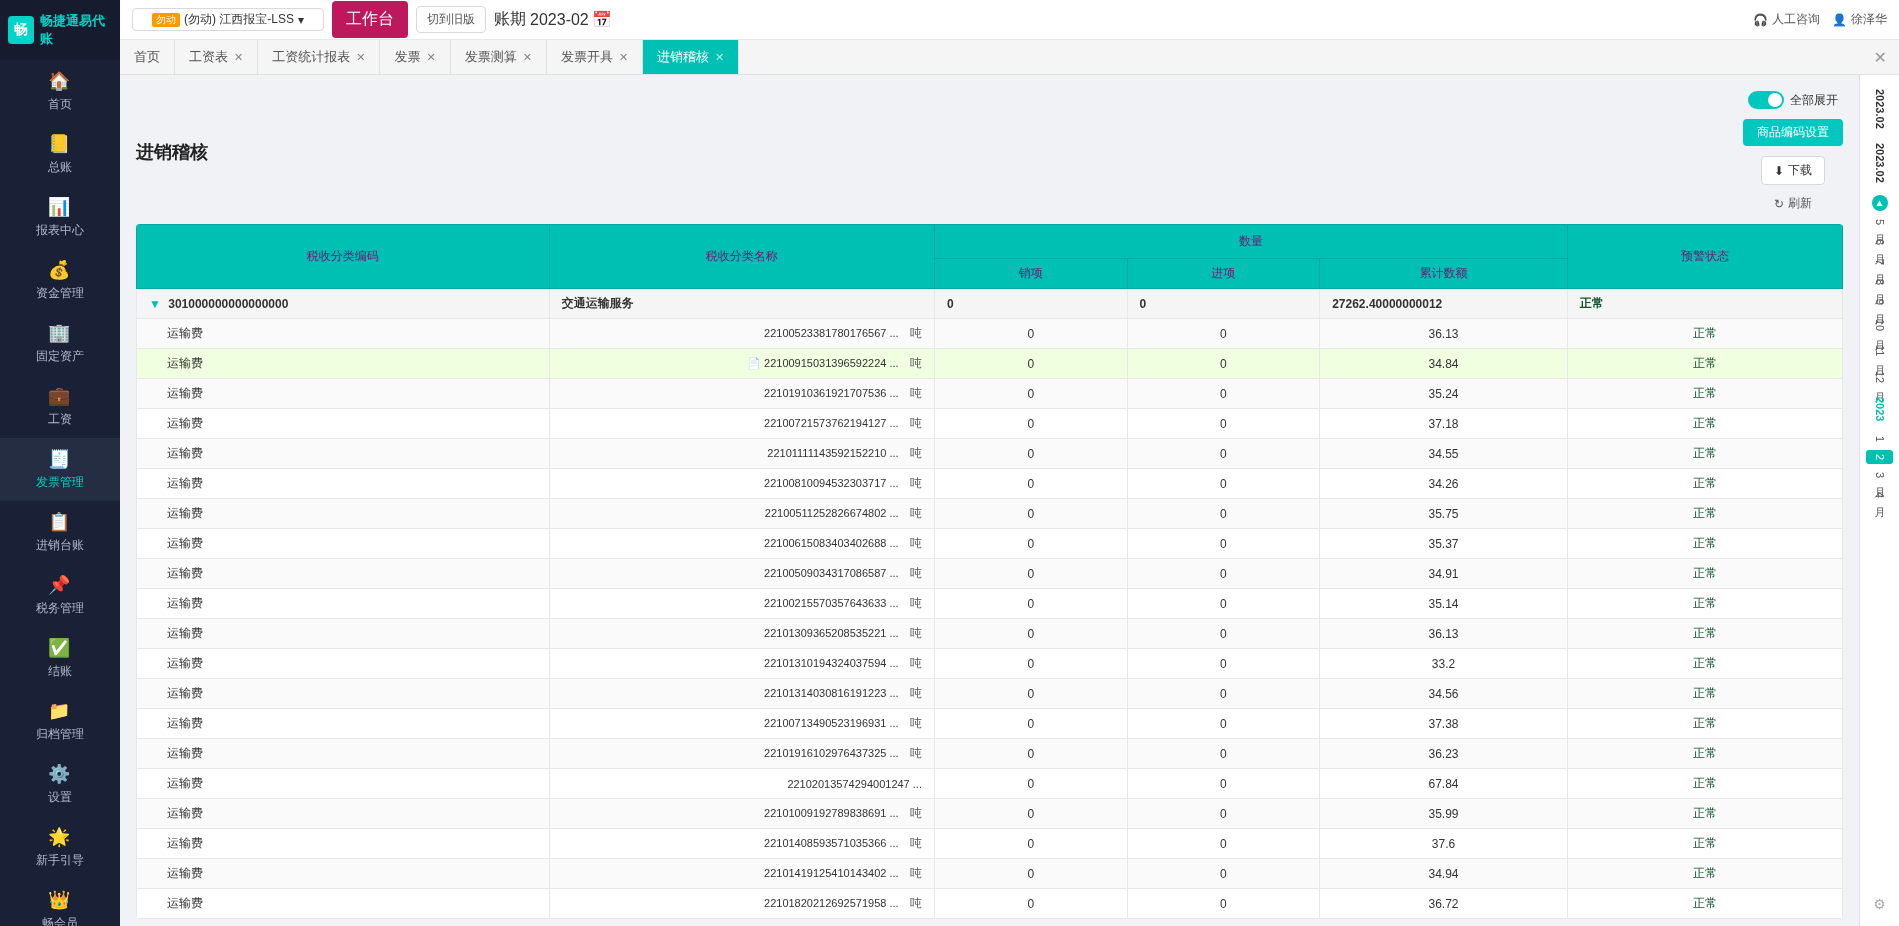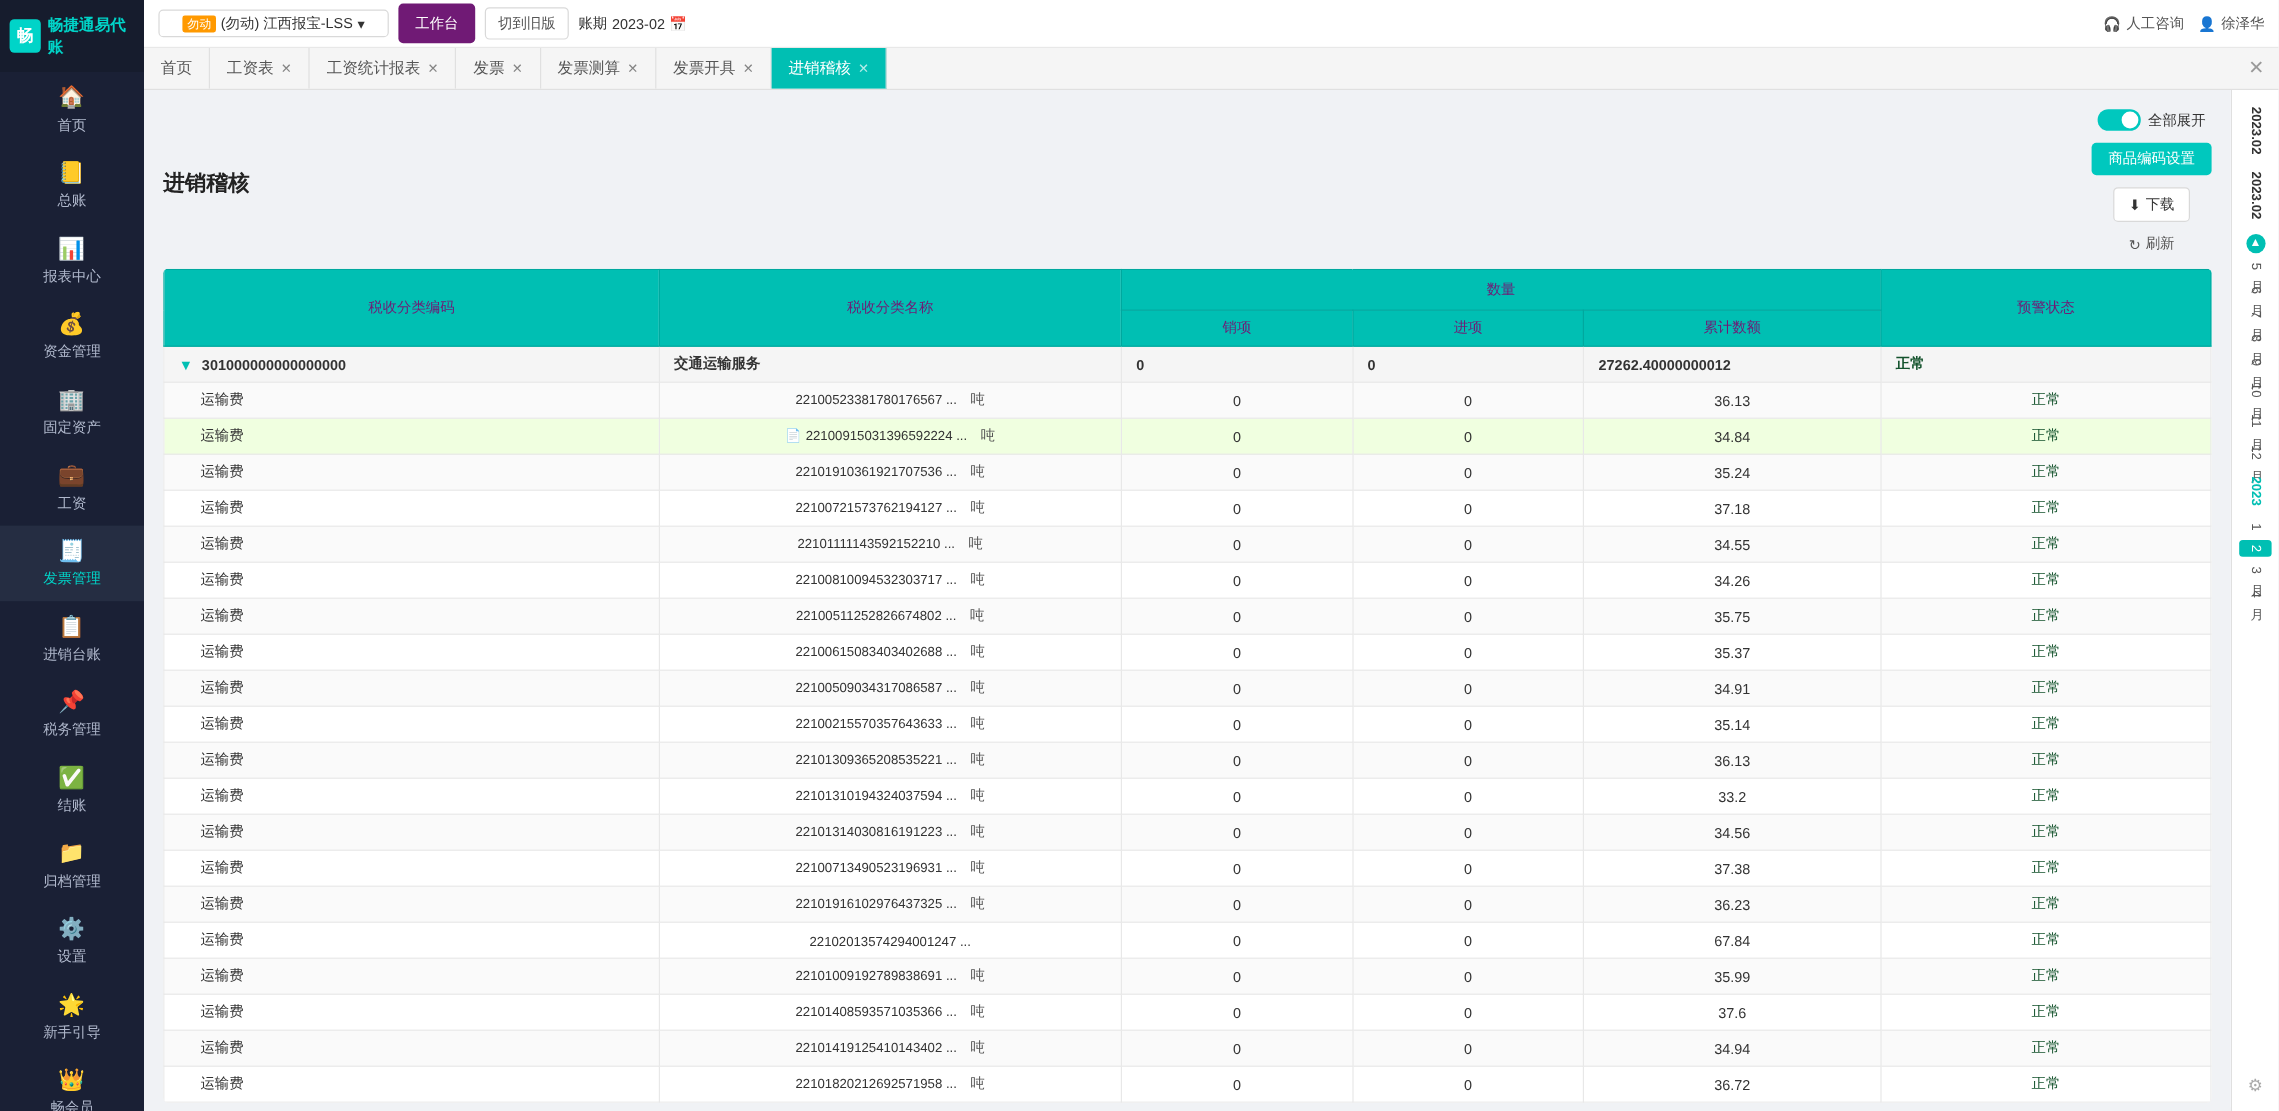--- a/index.html
+++ b/index.html
@@ -81,42 +81,42 @@
       min-width: 140px;
     }
     .topbar-company-badge {
       background: #ff9900;
       color: #fff;
       font-size: 10px;
       padding: 0 4px;
       border-radius: 2px;
     }
     .topbar-btn {
-      background: #701a75;
+      background: #be185d;
       color: #fff;
       border: none;
       border-radius: 4px;
       padding: 8px 14px;
       cursor: pointer;
-      font-size: 12px;
+      font-size: 16px;
     }
     .topbar-btn-outline {
       background: #fff;
       color: #555;
       border: 1px solid #d9d9d9;
       border-radius: 4px;
       padding: 4px 10px;
       cursor: pointer;
       font-size: 12px;
     }
     .topbar-period {
       display: flex;
       align-items: center;
       gap: 4px;
-      font-size: 12px;
+      font-size: 16px;
       color: #333;
     }
     .topbar-right {
       margin-left: auto;
       display: flex;
       align-items: center;
       gap: 12px;
       font-size: 12px;
       color: #555;
     }
@@ -271,21 +271,21 @@
       text-align: center;
     }
     tbody tr:nth-child(even) { background: #fafafa; }
     tbody tr.highlight-row { background: #f0ffe0; }
     .group-row td {
       background: #f5f5f5;
       font-weight: bold;
       text-align: left;
     }
     .col-code { text-align: left !important; }
-    .col-name { text-align: center; }
+    .col-name { text-align: right; }
     .status-normal {
       color: #14532d;
     }
     .invoice-num {
       color: #333;
       font-size: 11px;
     }
     .icon-doc {
       color: #888;
       font-size: 11px;

